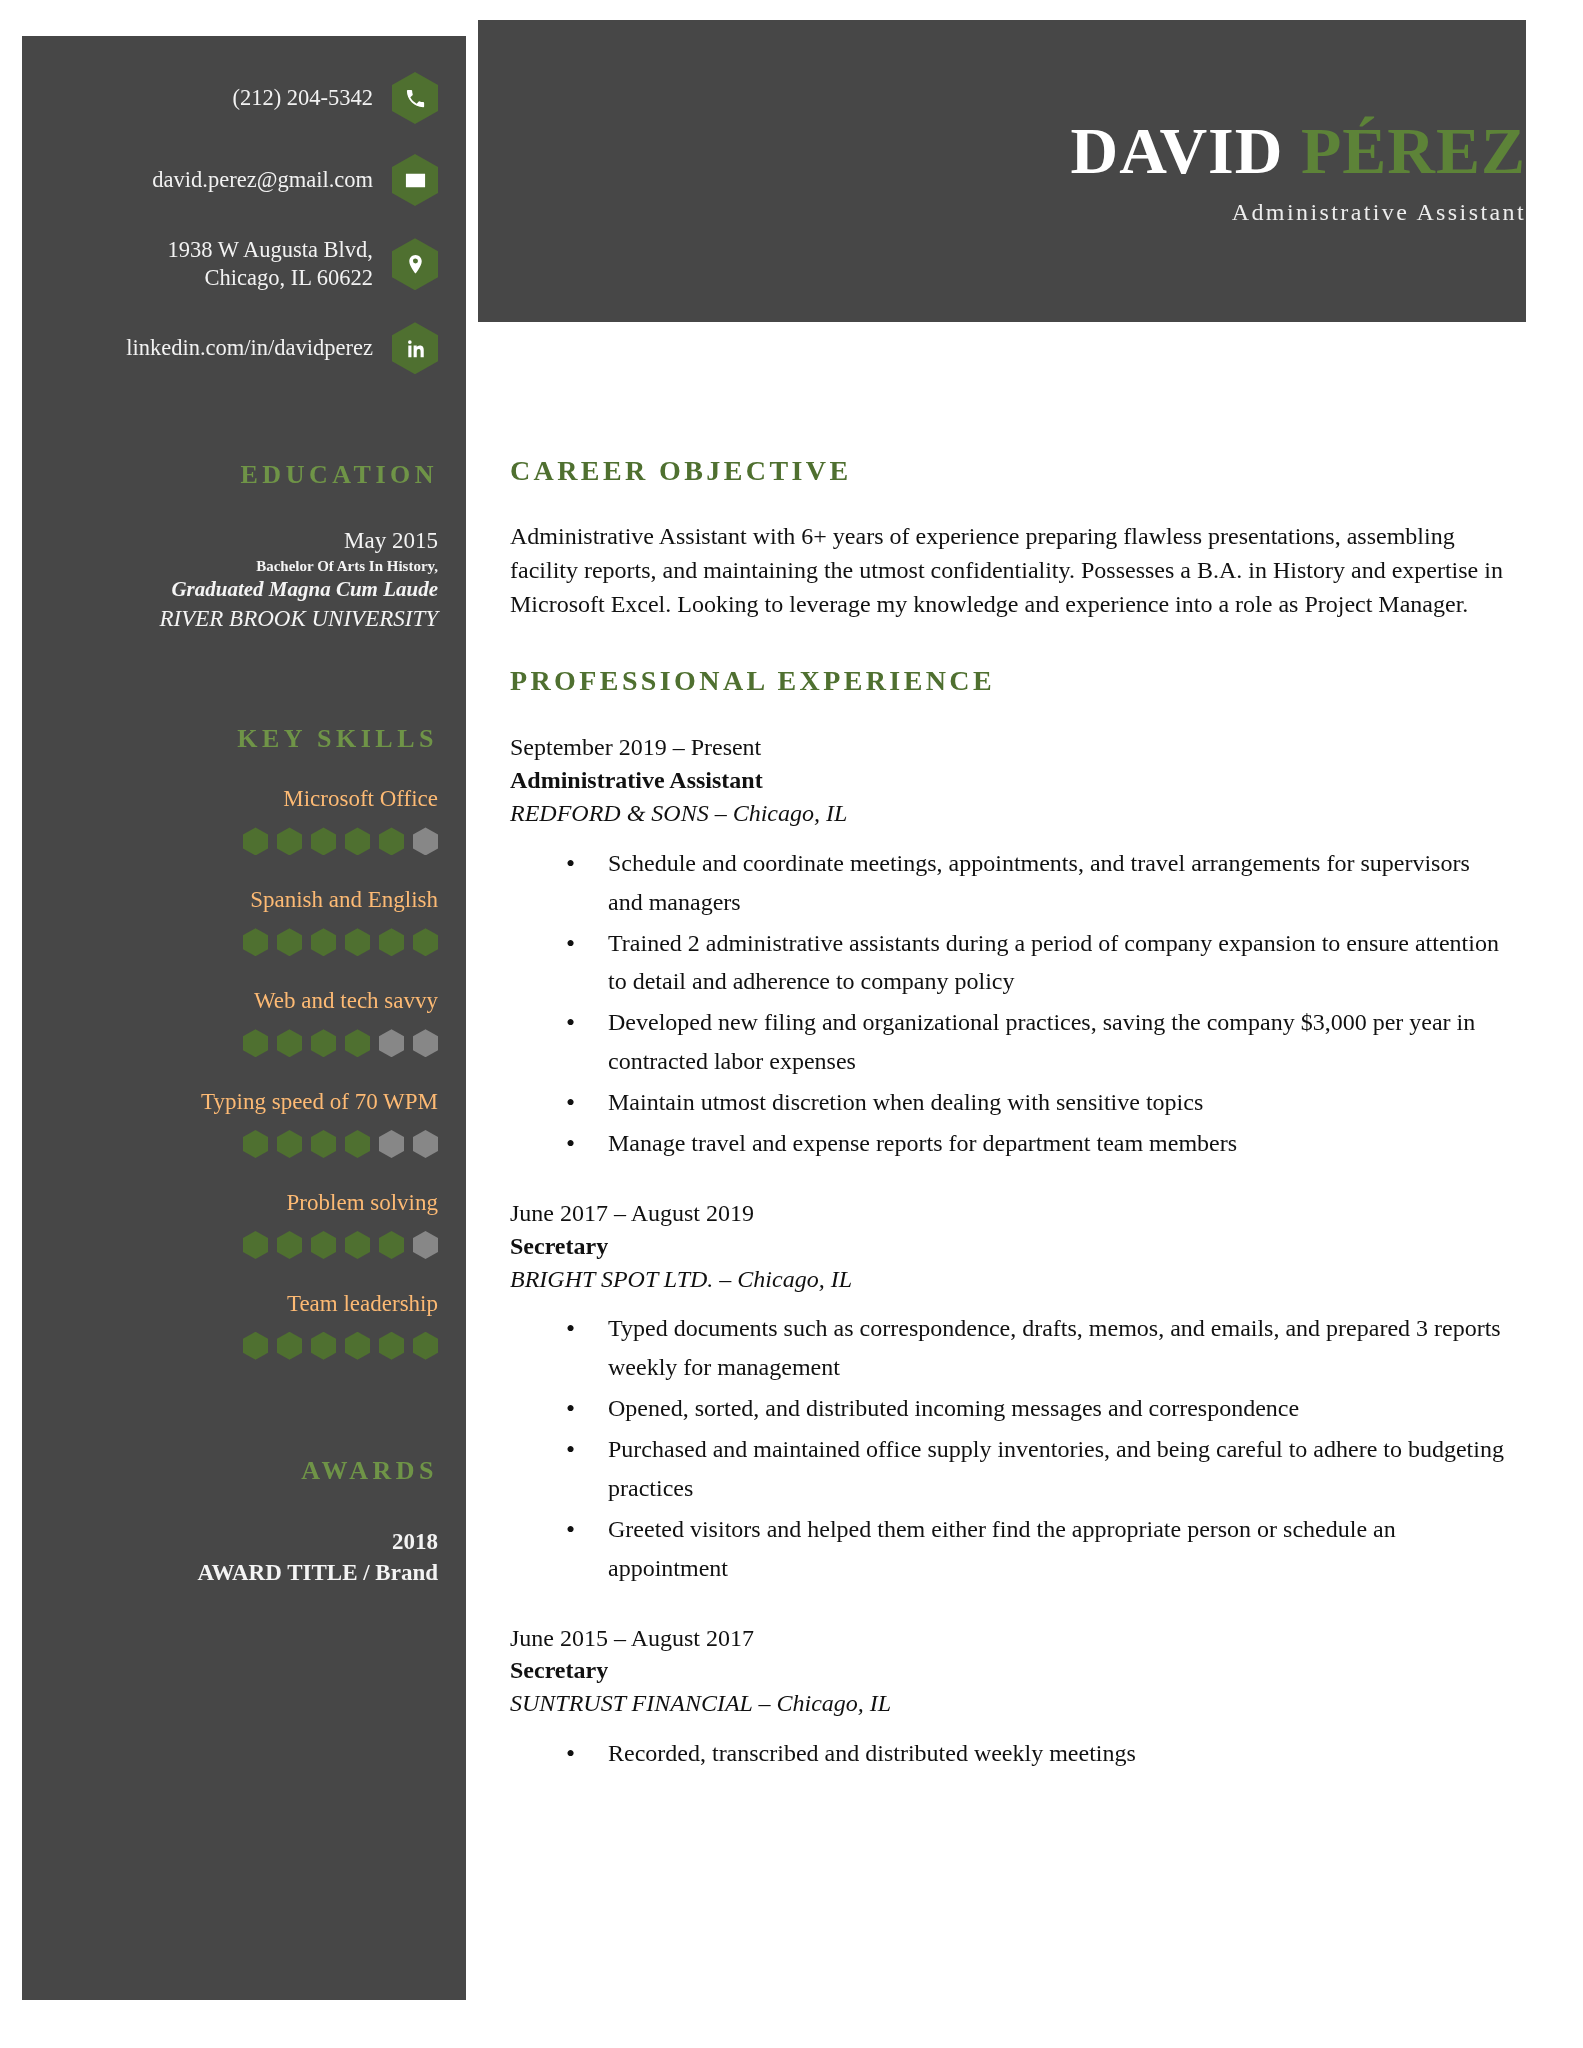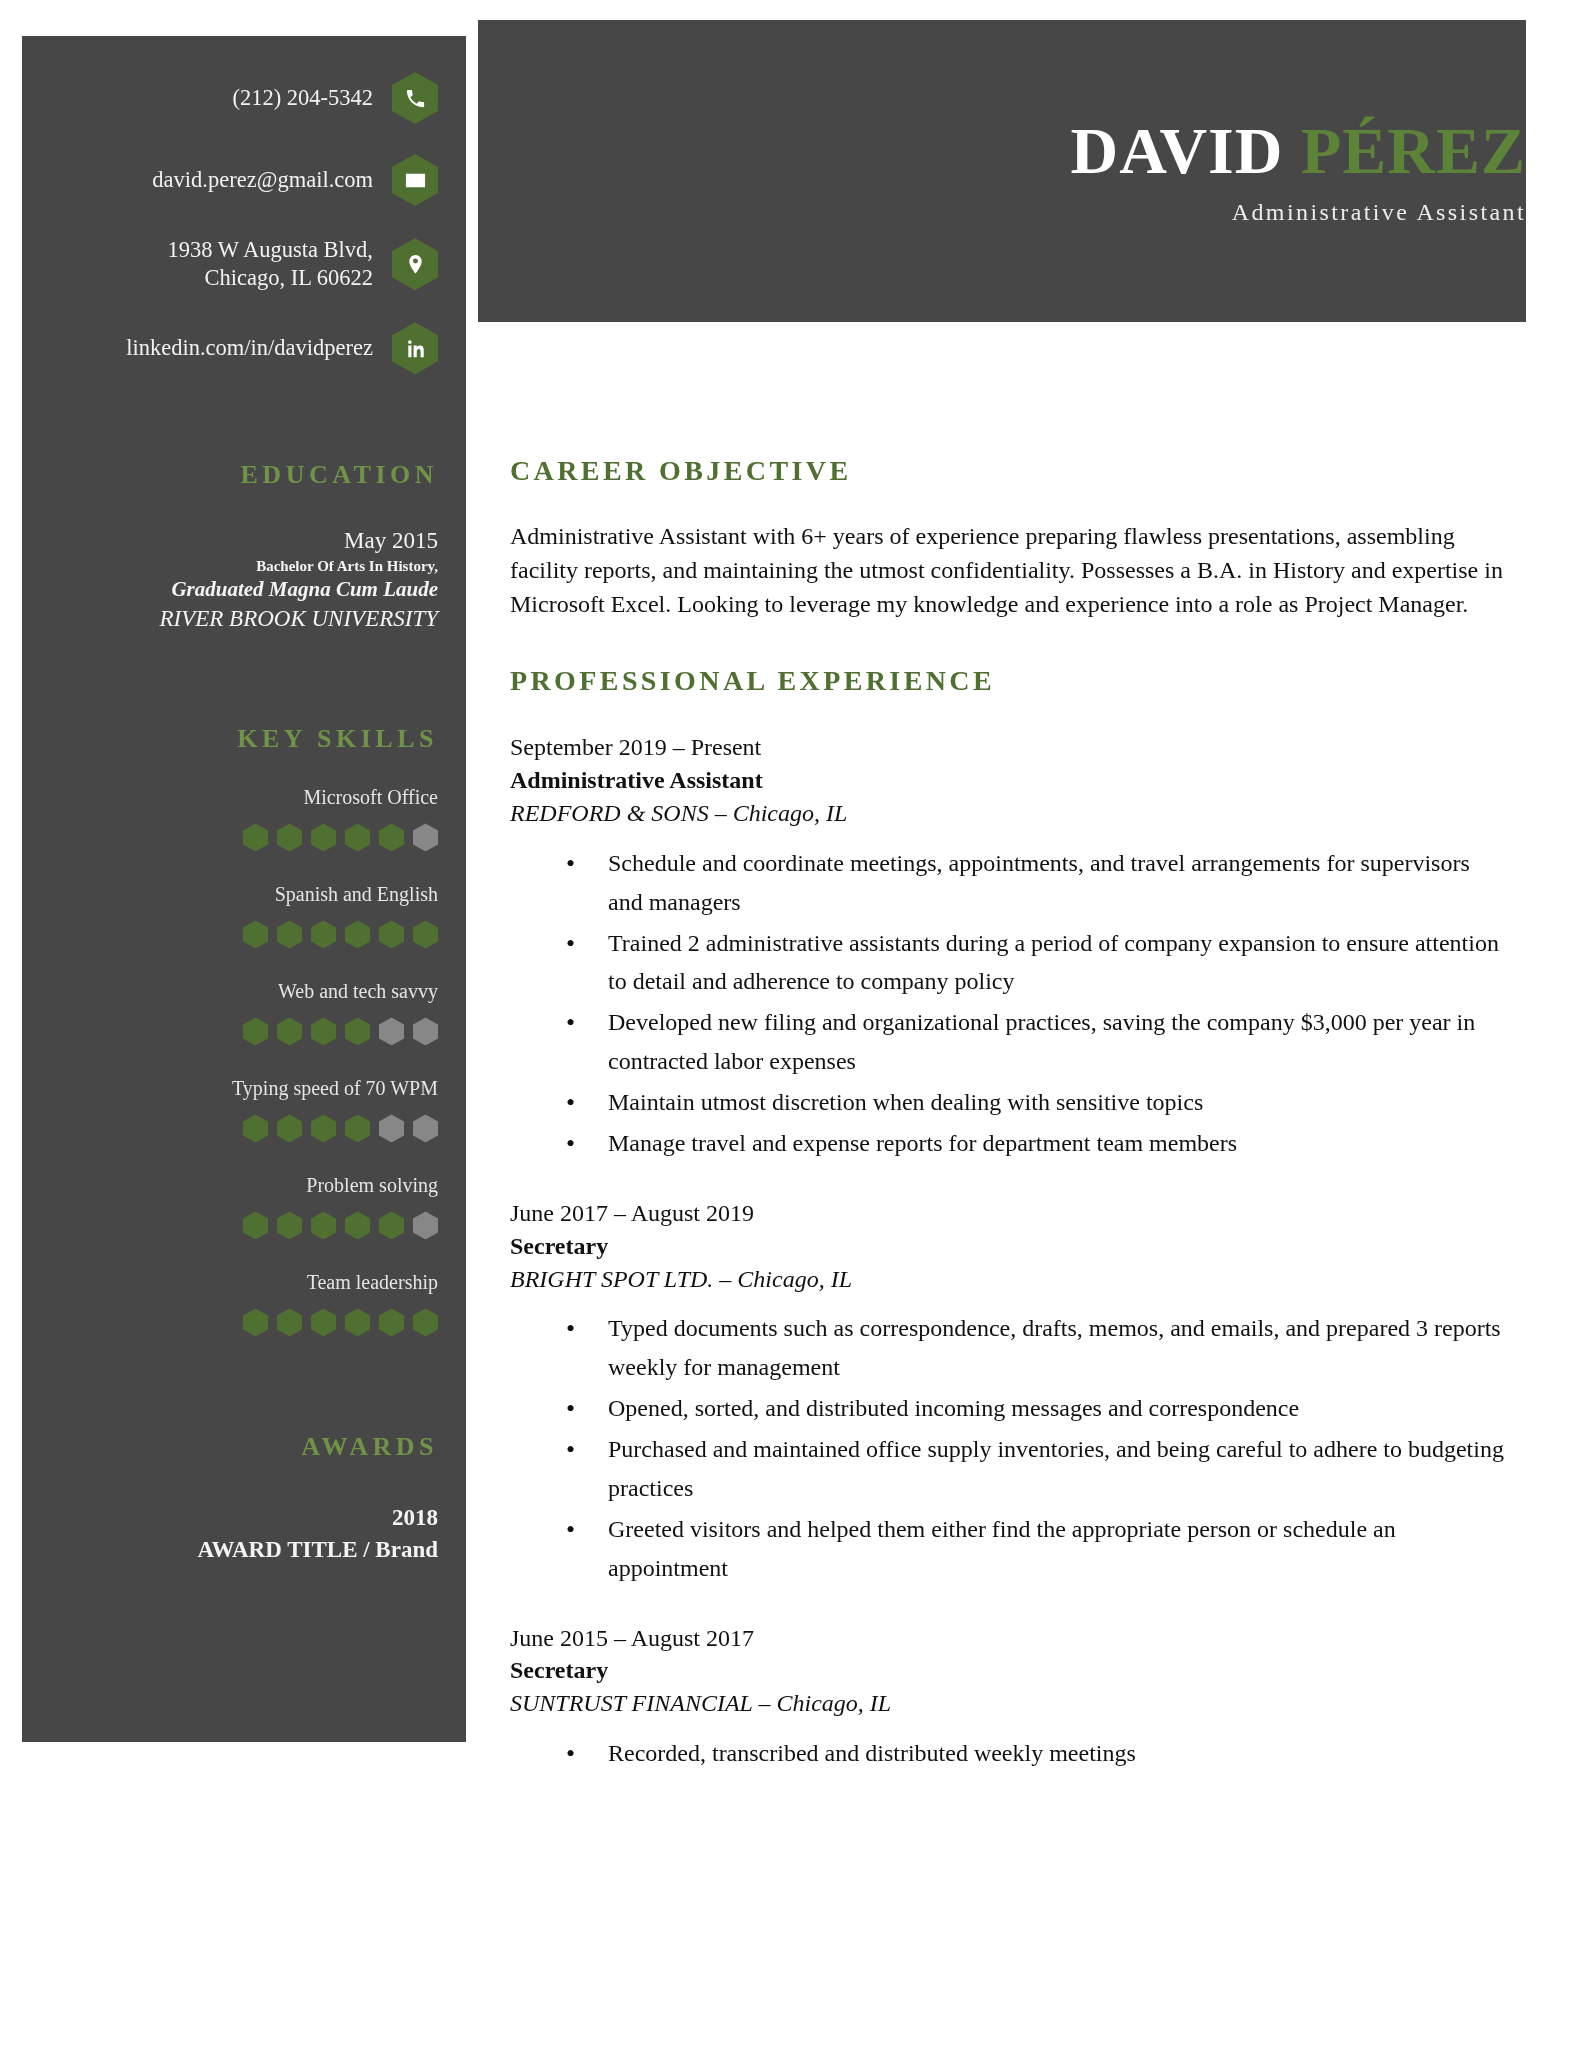--- a/index.html
+++ b/index.html
@@ -18,21 +18,21 @@
     background: #ffffff;
     overflow: hidden;
   }
 
   
   #sidebar {
     position: absolute;
     left: 22px;
     top: 36px;
     width: 444px;
-    height: 1706px;
+    height: 1964px;
     background: #474747;
     padding: 0;
   }
 
   .contact-list {
     padding-top: 36px;
   }
 
   .contact-row {
     display: flex;
@@ -83,22 +83,22 @@
   }
   .edu-date   { font-size: 23px; line-height: 1.32; }
   .edu-degree { font-size: 15px; line-height: 1.32; font-weight: bold; }
   .edu-honors { font-size: 21px; line-height: 1.32; font-style: italic; font-weight: bold; }
   .edu-school { font-size: 23px; line-height: 1.32; font-style: italic; }
 
   
   #skills-section { margin-top: 90px; }
   .skill-block { margin-top: 30px; }
   .skill-label {
-    color: #e5e5e5;
-    font-size: 20px;
+    color: #fdba74;
+    font-size: 23px;
     text-align: right;
     padding-right: 28px;
     line-height: 1.3;
   }
   .skill-dots {
     display: flex;
     justify-content: flex-end;
     padding-right: 28px;
     margin-top: 13px;
     gap: 9px;

